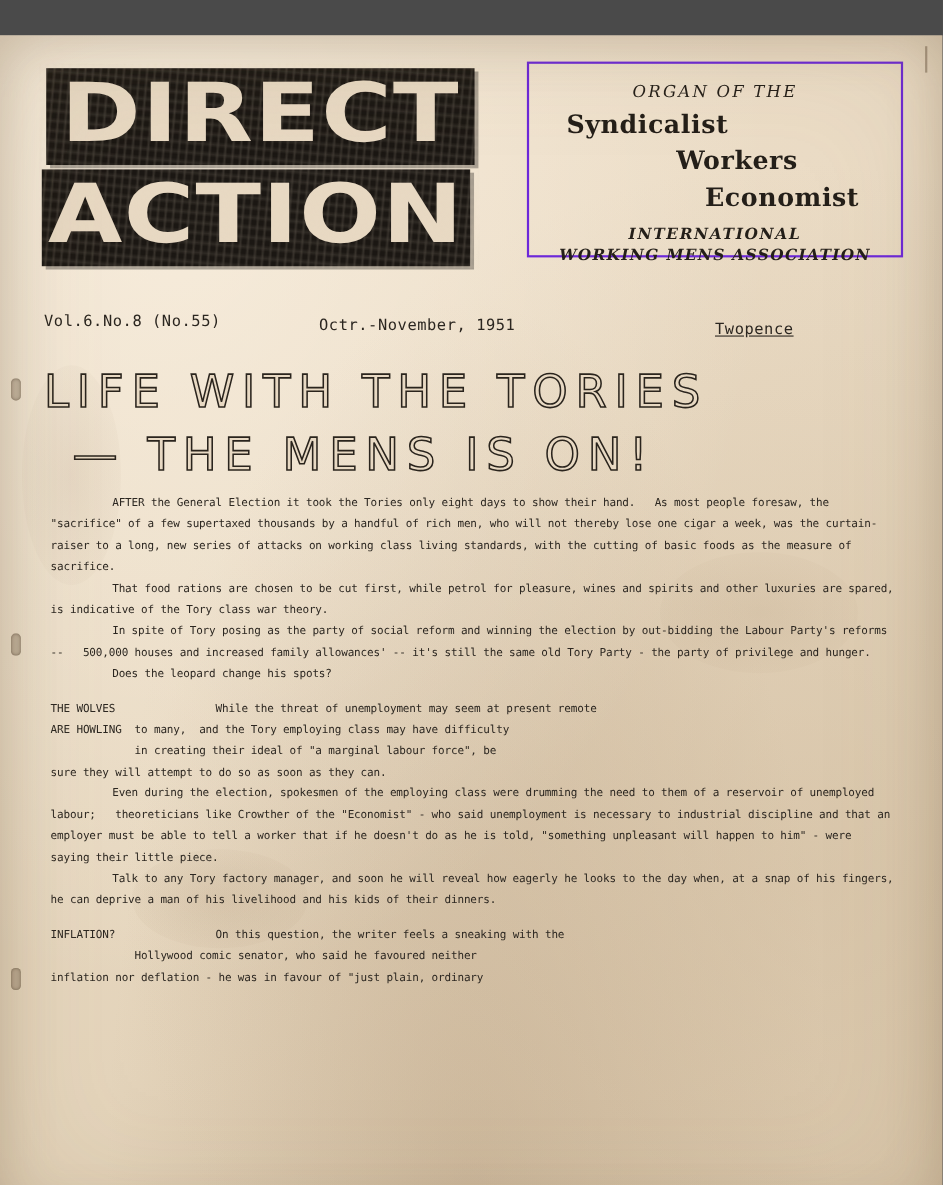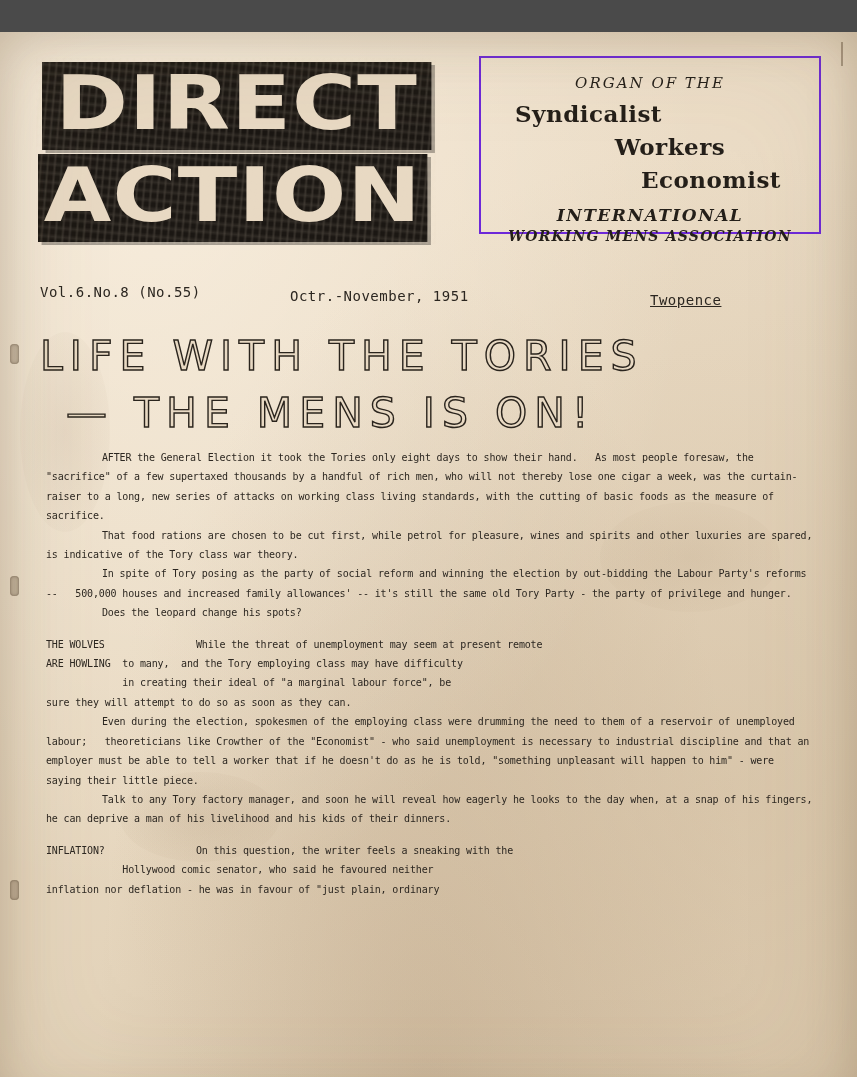--- a/index.html
+++ b/index.html
@@ -134,21 +134,21 @@
     font-size: 23px;
     letter-spacing: 0.5px;
   }
   .swf-1 { text-align: left;   margin-left: 18px; }
   .swf-2 { text-align: center; margin-top: 6px; margin-left: 40px;}
   .swf-3 { text-align: right;  margin-top: 6px; margin-right: 22px;}
   .iwa-1 {
     text-align: center;
     font-style: italic;
     font-weight: bold;
-    font-size: 17px;
+    font-size: 14px;
     letter-spacing: 1.5px;
     margin-top: 12px;
   }
   .iwa-2 {
     text-align: center;
     font-style: italic;
     font-weight: bold;
     font-size: 14px;
     letter-spacing: 1.2px;
     margin-top: 3px;

